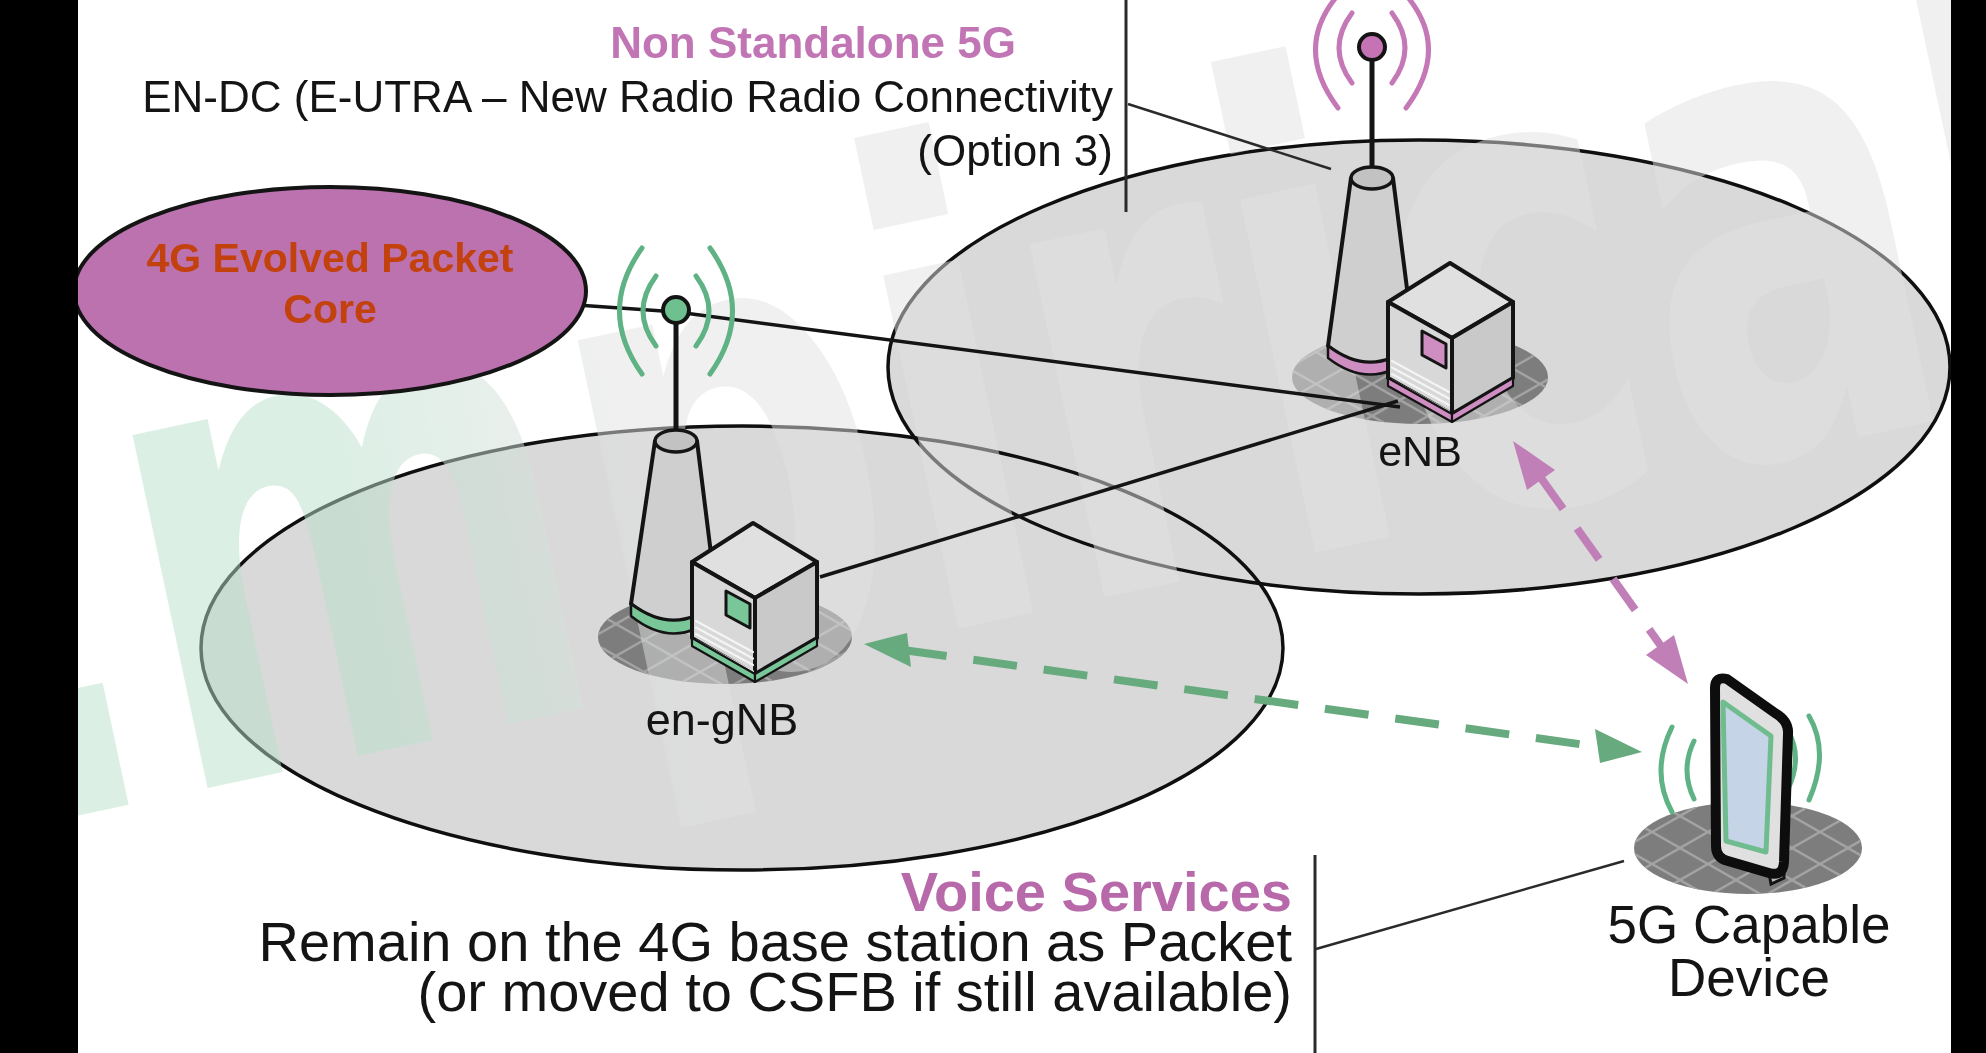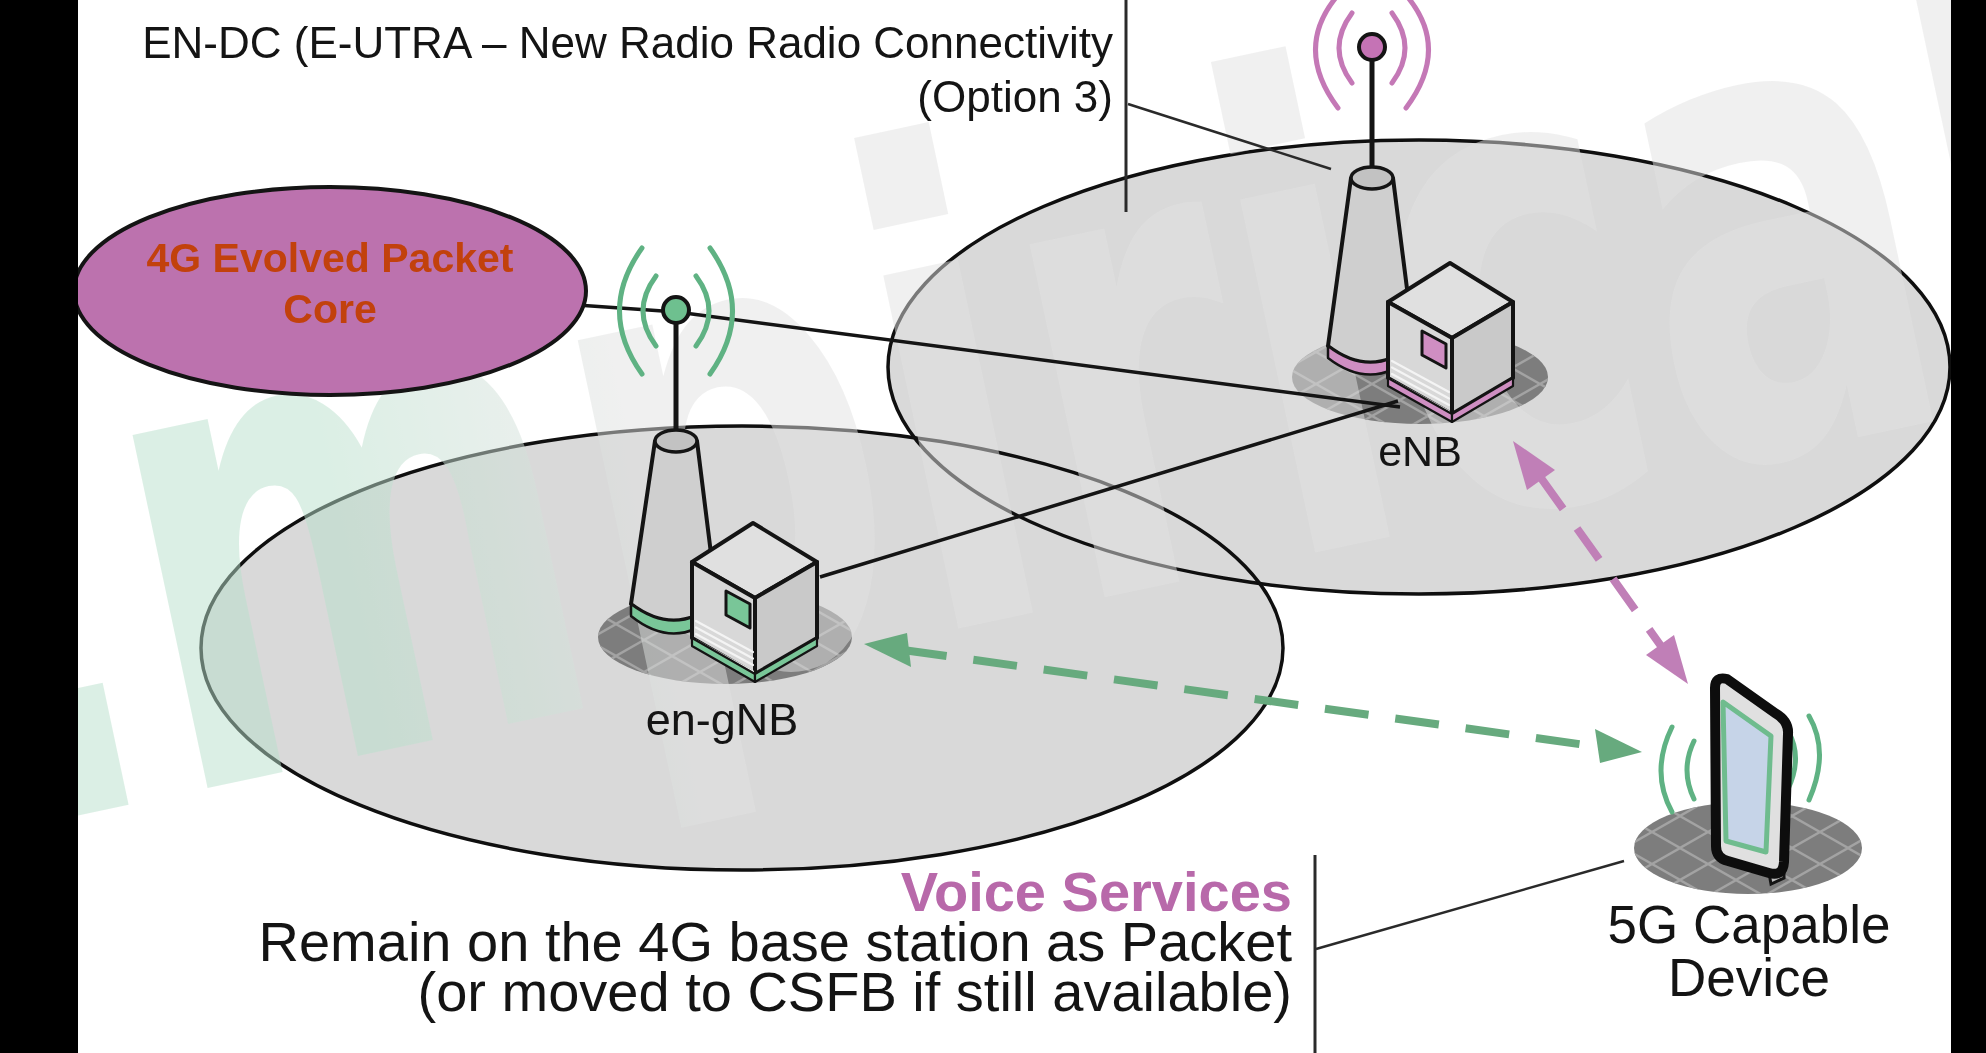--- a/index.html
+++ b/index.html
@@ -159,20 +159,21 @@
     <line x1="1541" y1="478" x2="1661" y2="646" stroke="#c07fb7" stroke-width="8" stroke-dasharray="38 24"></line>
     <polygon points="1513,441 1527,490 1555,470" fill="#c07fb7"></polygon>
     <polygon points="1688,684 1646,655 1674,635" fill="#c07fb7"></polygon>
   </g>
 
   <rect x="0" y="0" width="78" height="1053" fill="#000000"></rect>
   <rect x="1951" y="0" width="35" height="1053" fill="#000000"></rect>
 </svg>
 
 <div class="lbl rgt" id="top-block">
+  <span class="hl">Non Standalone 5G</span>
   <span>EN-DC (E-UTRA – New Radio Radio Connectivity</span><br>
   <span>(Option 3)</span>
 </div>
 
 <div class="lbl ctr" id="epc-label">4G Evolved Packet Core</div>
 
 <div class="lbl ctr" id="engnb-label">en-gNB</div>
 
 <div class="lbl ctr" id="enb-label">eNB</div>
 

